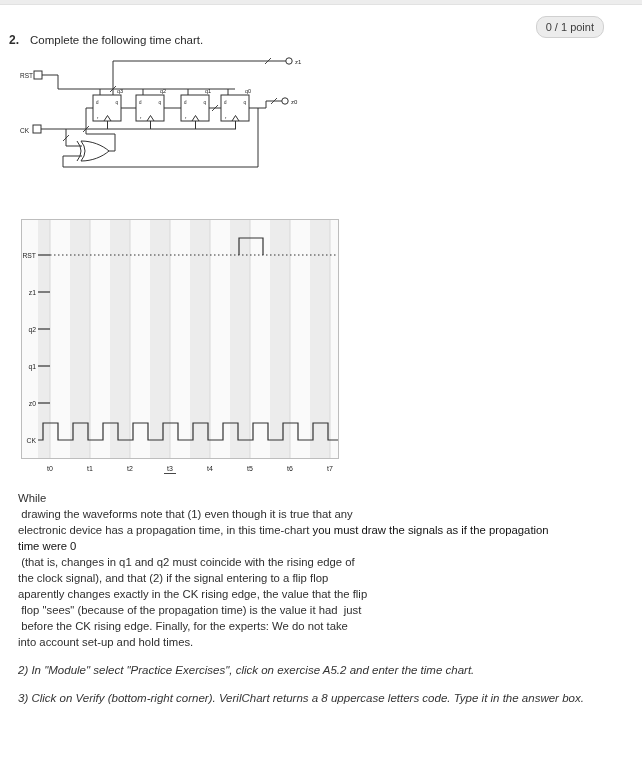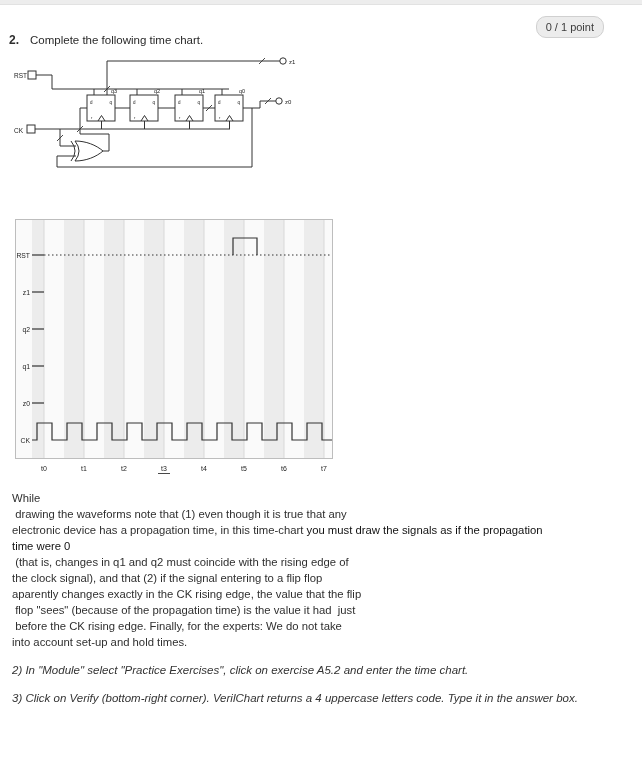--- a/index.html
+++ b/index.html
@@ -3,21 +3,21 @@
 <meta charset="utf-8">
 <style>
   *{box-sizing:border-box;margin:0;padding:0}
   html,body{background:#fff}
   body{width:642px;height:772px;font-family:"Liberation Sans",sans-serif;color:#2e2e2e;position:relative;overflow:hidden}
   .topbar{height:5px;background:#ededed;border-bottom:1px solid #e2e2e2}
   .q-header{position:relative;padding:28px 120px 0 9px;font-size:11.5px}
   .q-num{font-weight:bold;font-size:12px;margin-right:11px}
   .q-text{color:#2a2a2a}
   .points-badge{position:absolute;right:38px;top:11px;background:#ececec;border:1px solid #d0d0d0;border-radius:10px;padding:4px 9px;font-size:11px;color:#3c3c3c;white-space:nowrap}
-  .content{padding-left:12px}
+  .content{padding-left:18px}
   #circuit{margin-top:8px;display:block}
   #circuit text{font-family:"Liberation Sans",sans-serif;fill:#222}
   .w{fill:none;stroke:#333;stroke-width:1}
   .box{fill:#fff;stroke:#333;stroke-width:1}
   .hop{stroke:#333;stroke-width:.9}
   .term{fill:#fff;stroke:#333;stroke-width:1}
   #timing-chart{margin-top:46px;margin-left:3px;display:block}
   #timing-chart text{font-family:"Liberation Sans",sans-serif}
   .note{margin-top:13px;font-size:11.3px;line-height:16px;white-space:pre-wrap;color:#2f2f2f}
   .note .bold{font-weight:normal;color:#111}
@@ -177,15 +177,15 @@
         <text x="229" y="252" text-anchor="middle">t5</text>
         <text x="269" y="252" text-anchor="middle">t6</text>
         <text x="309" y="252" text-anchor="middle">t7</text>
       </g>
     </svg>
 
   <div class="note" id="while-note"><div class="note-line"><span>While</span></div><div class="note-line"><span> drawing the waveforms note that (1) even though it is true that any</span></div><div class="note-line"><span>electronic device has a propagation time, in this time-chart </span><span class="bold">you must draw the signals as if the propagation</span></div><div class="note-line"><span class="bold">time were 0</span></div><div class="note-line"><span> (that is, changes in q1 and q2 must coincide with the rising edge of</span></div><div class="note-line"><span>the clock signal), and that (2) if the signal entering to a flip flop</span></div><div class="note-line"><span>aparently changes exactly in the CK rising edge, the value that the flip</span></div><div class="note-line"><span> flop "sees" (because of the propagation time) is the value it had  just</span></div><div class="note-line"><span> before the CK rising edge. Finally, for the experts: We do not take</span></div><div class="note-line"><span>into account set-up and hold times.</span></div></div>
 
 
   <p class="instruction">2) In "Module" select "Practice Exercises", click on exercise A5.2 and enter the time chart.</p>
-  <p class="instruction">3) Click on Verify (bottom-right corner). VerilChart returns a 4 uppercase letters code. Type it in the answer box.</p>
+  <p class="instruction">3) Click on Verify (bottom-right corner). VerilChart returns a 8 uppercase letters code. Type it in the answer box.</p>
 
 </div>
 
 </body></html>

